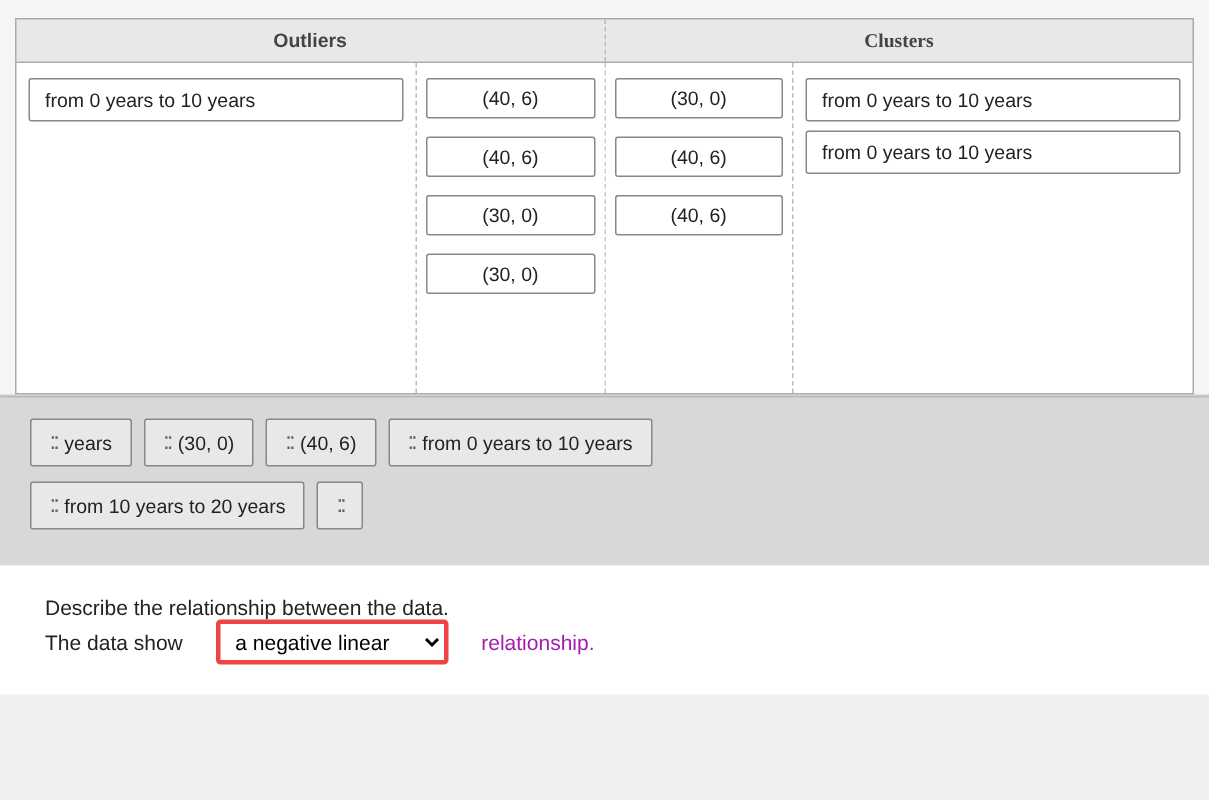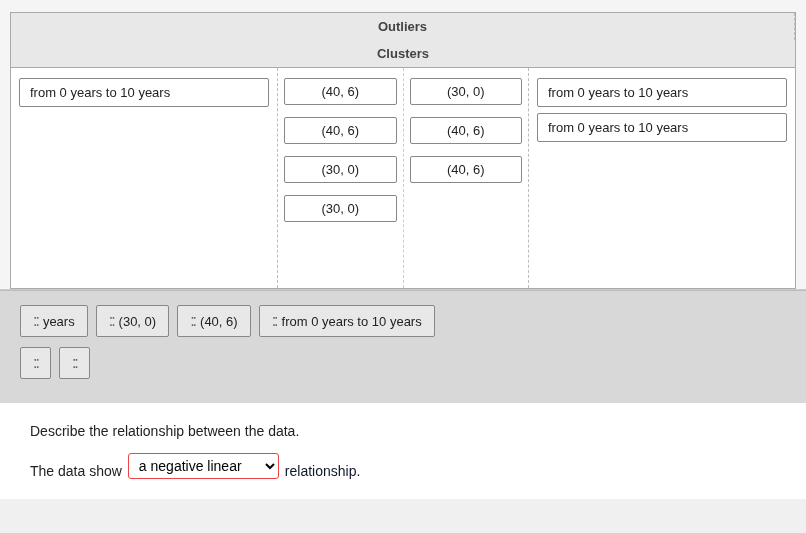--- a/index.html
+++ b/index.html
@@ -83,69 +83,69 @@
 
     
     .main-content {
       background: #fff;
       padding: 20px 30px;
     }
 
     .describe-text {
       font-size: 14px;
       color: #222;
-      margin-bottom: 14px;
     }
 
     .data-show-row {
       display: flex;
-      align-items: flex-end;
-      gap: 6px;
+      align-items: center;
+      gap: 22px;
       font-size: 14px;
     }
 
     .data-show-label {
       color: #222;
     }
 
     .dropdown-select {
-      border: 1px solid #ef4444;
+      border: 3px solid #ef4444;
       border-radius: 3px;
       padding: 3px 20px 3px 6px;
       font-size: 14px;
       background: #fff;
       appearance: auto;
       cursor: pointer;
     }
 
     .relationship-text {
-      color: #0f172a;
+      color: #a21caf;
     }
 
     
     .col-headers {
       display: flex;
-      flex-direction: column;
+      flex-direction: row;
       margin: 0 10px;
       border-left: 1px solid #aaa;
       border-right: 1px solid #aaa;
       border-top: 1px solid #aaa;
       background: #e8e8e8;
     }
     .col-header-cell {
       flex: 1;
       text-align: center;
       padding: 6px 0;
       font-size: 13px;
       font-weight: bold;
       color: #444;
       border-right: 1px dashed #bbb;
     }
     .col-header-cell:last-child {
       border-right: none;
+      font-family: Liberation Serif, serif;
     }
   </style>
 </head>
 <body>
 
 <div class="top-section">
   <div class="col-headers">
     <div class="col-header-cell">Outliers</div>
     <div class="col-header-cell">Clusters</div>
   </div>
@@ -192,20 +192,21 @@
       <span>(40, 6)</span>
     </div>
     <div class="bank-item">
       <span class="handle">::</span>
       <span>from 0 years to 10 years</span>
     </div>
   </div>
   <div class="drag-bank-row">
     <div class="bank-item">
       <span class="handle">::</span>
+      <span>from 10 years to 20 years</span>
     </div>
     <div class="bank-item">
       <span class="handle">::</span>
     </div>
   </div>
 </div>
 
 <div class="main-content">
   <p class="describe-text">Describe the relationship between the data.</p>
 

